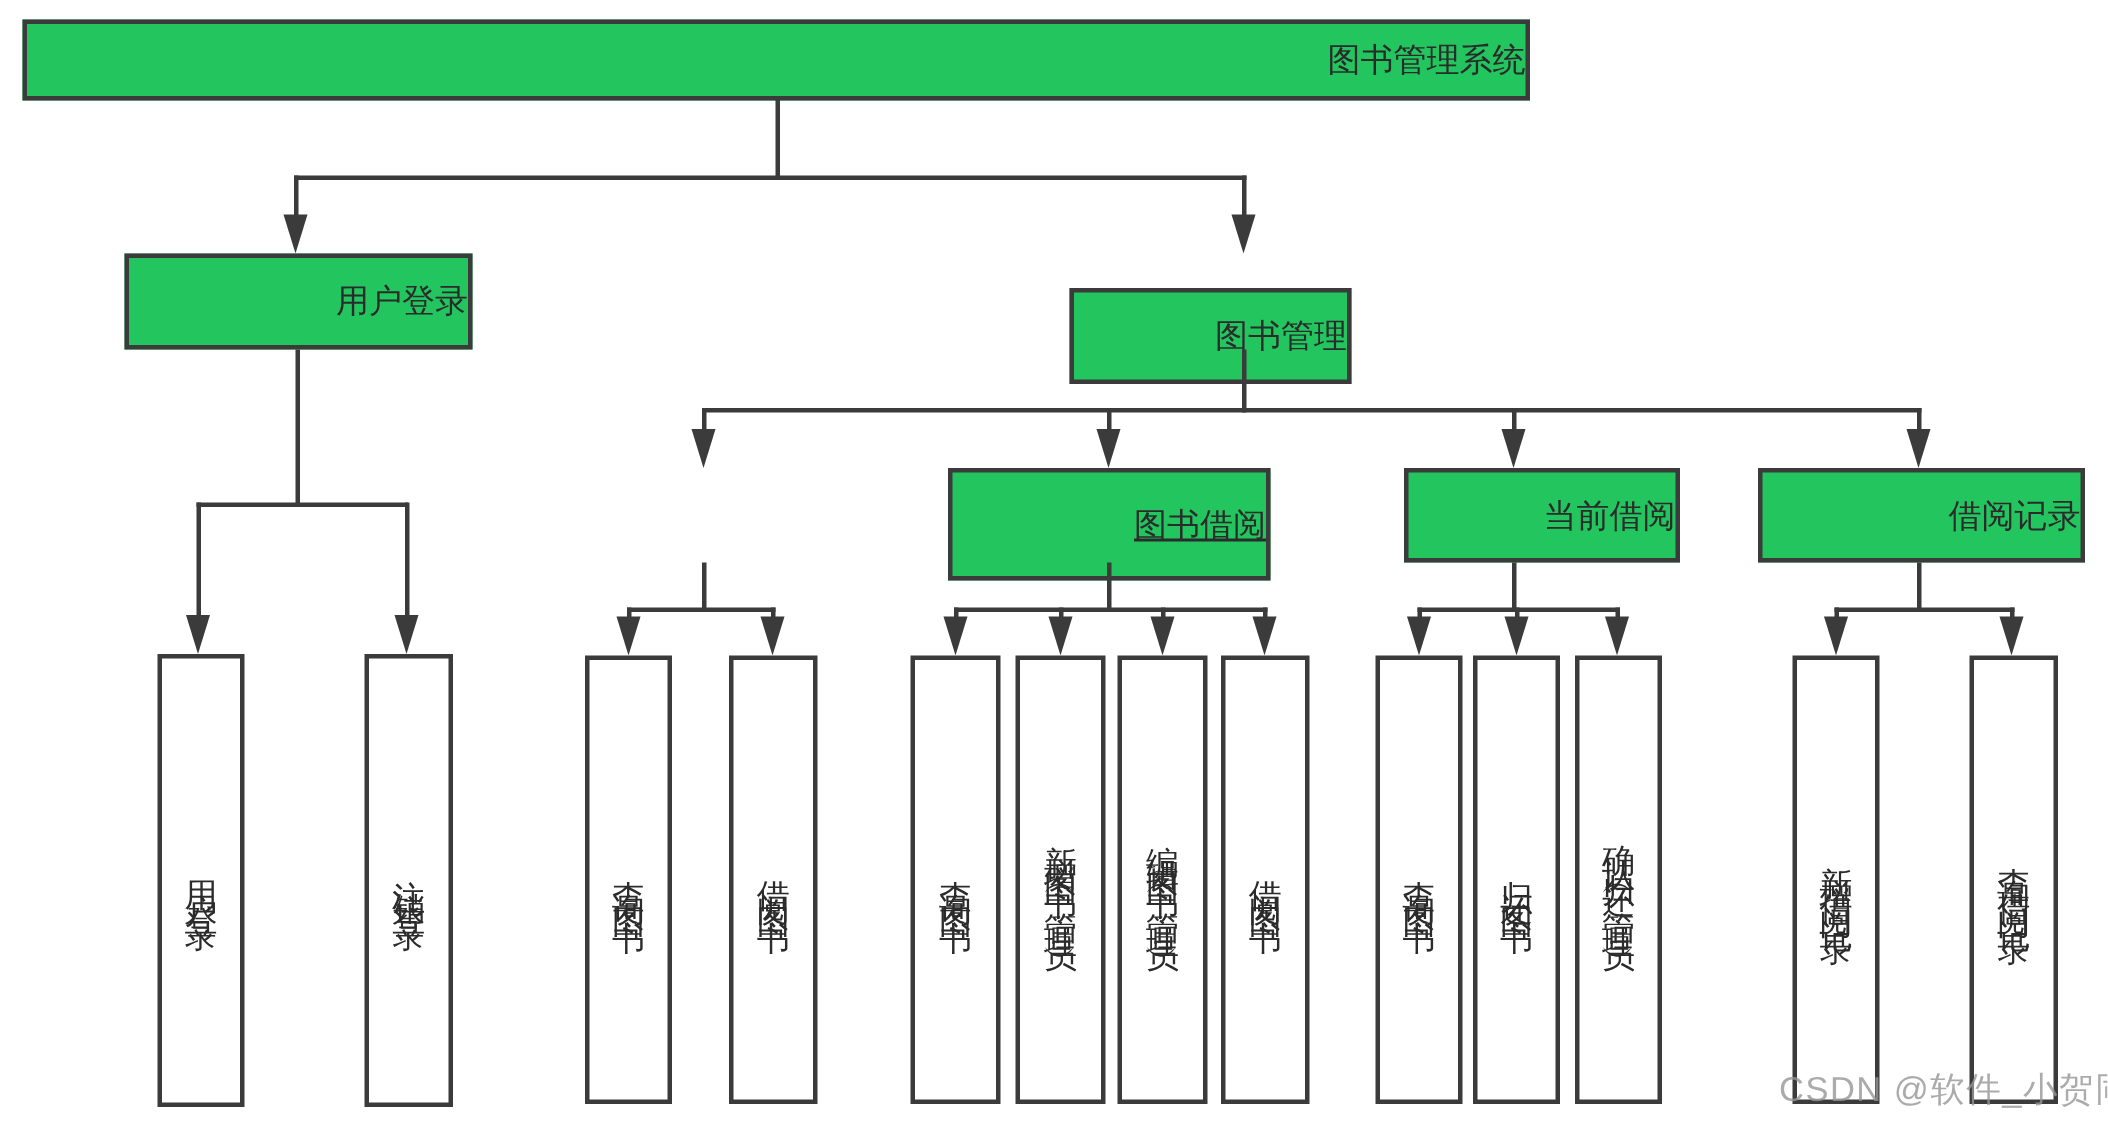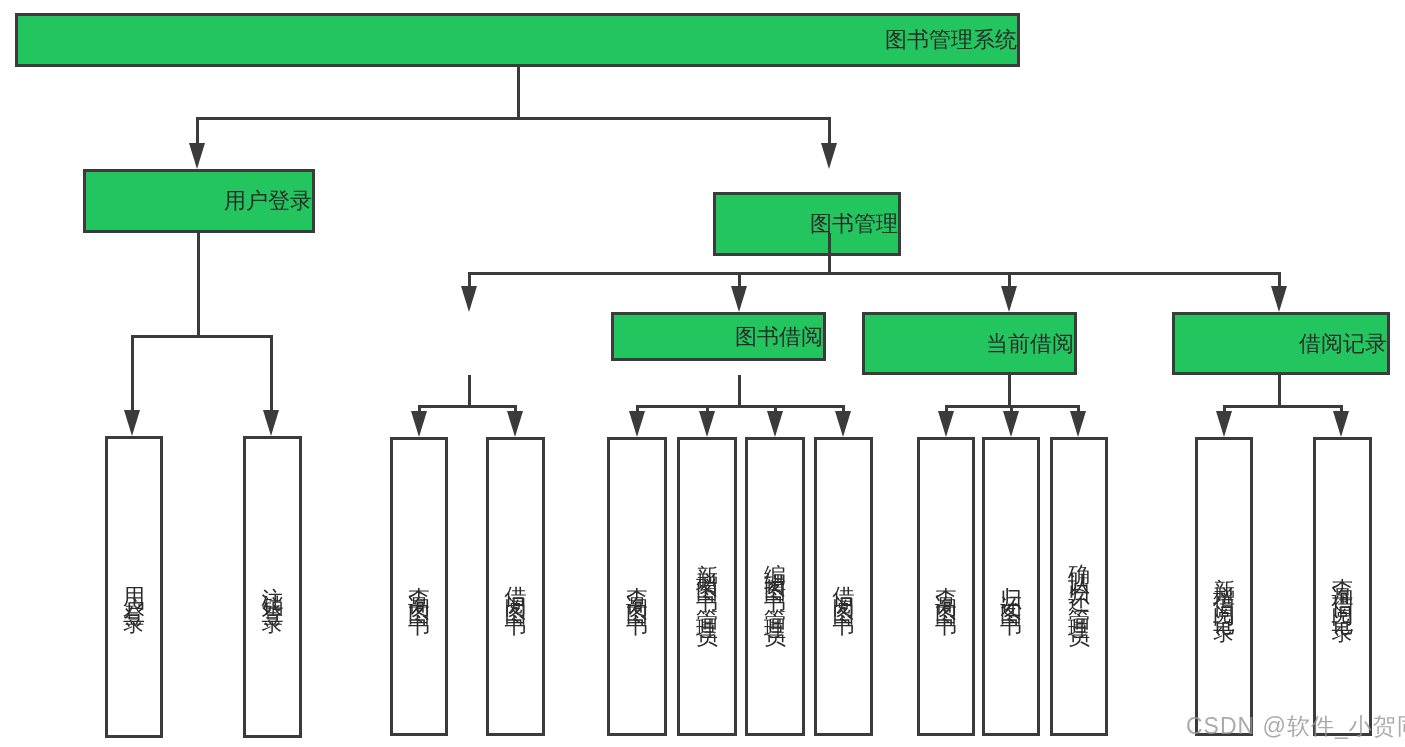--- a/index.html
+++ b/index.html
@@ -65,24 +65,24 @@
 
   <div class="vl" style="left:468px;top:272px;height:16px;"></div>
   <div class="ar" style="left:461px;top:286px;"></div>
   <div class="vl" style="left:738px;top:272px;height:16px;"></div>
   <div class="ar" style="left:731px;top:286px;"></div>
   <div class="vl" style="left:1008px;top:272px;height:16px;"></div>
   <div class="ar" style="left:1001px;top:286px;"></div>
   <div class="vl" style="left:1278px;top:272px;height:16px;"></div>
   <div class="ar" style="left:1271px;top:286px;"></div>
 
-  <div class="hbox" style="left:611px;top:312px;width:215px;height:49px;">
+  <div class="hbox" style="left:632px;top:312px;width:215px;height:75px;text-decoration:underline;">
     <span>图书借阅</span>
   </div>
-  <div class="hbox" style="left:862px;top:312px;width:215px;height:63px;">
+  <div class="hbox" style="left:936px;top:312px;width:184px;height:63px;">
     <span>当前借阅</span>
   </div>
   <div class="hbox" style="left:1172px;top:312px;width:218px;height:63px;">
     <span>借阅记录</span>
   </div>
 
   <div class="vl" style="left:468px;top:375px;height:33px;"></div>
   <div class="vl" style="left:738px;top:375px;height:33px;"></div>
   <div class="vl" style="left:1008px;top:375px;height:33px;"></div>
   <div class="vl" style="left:1278px;top:375px;height:33px;"></div>

